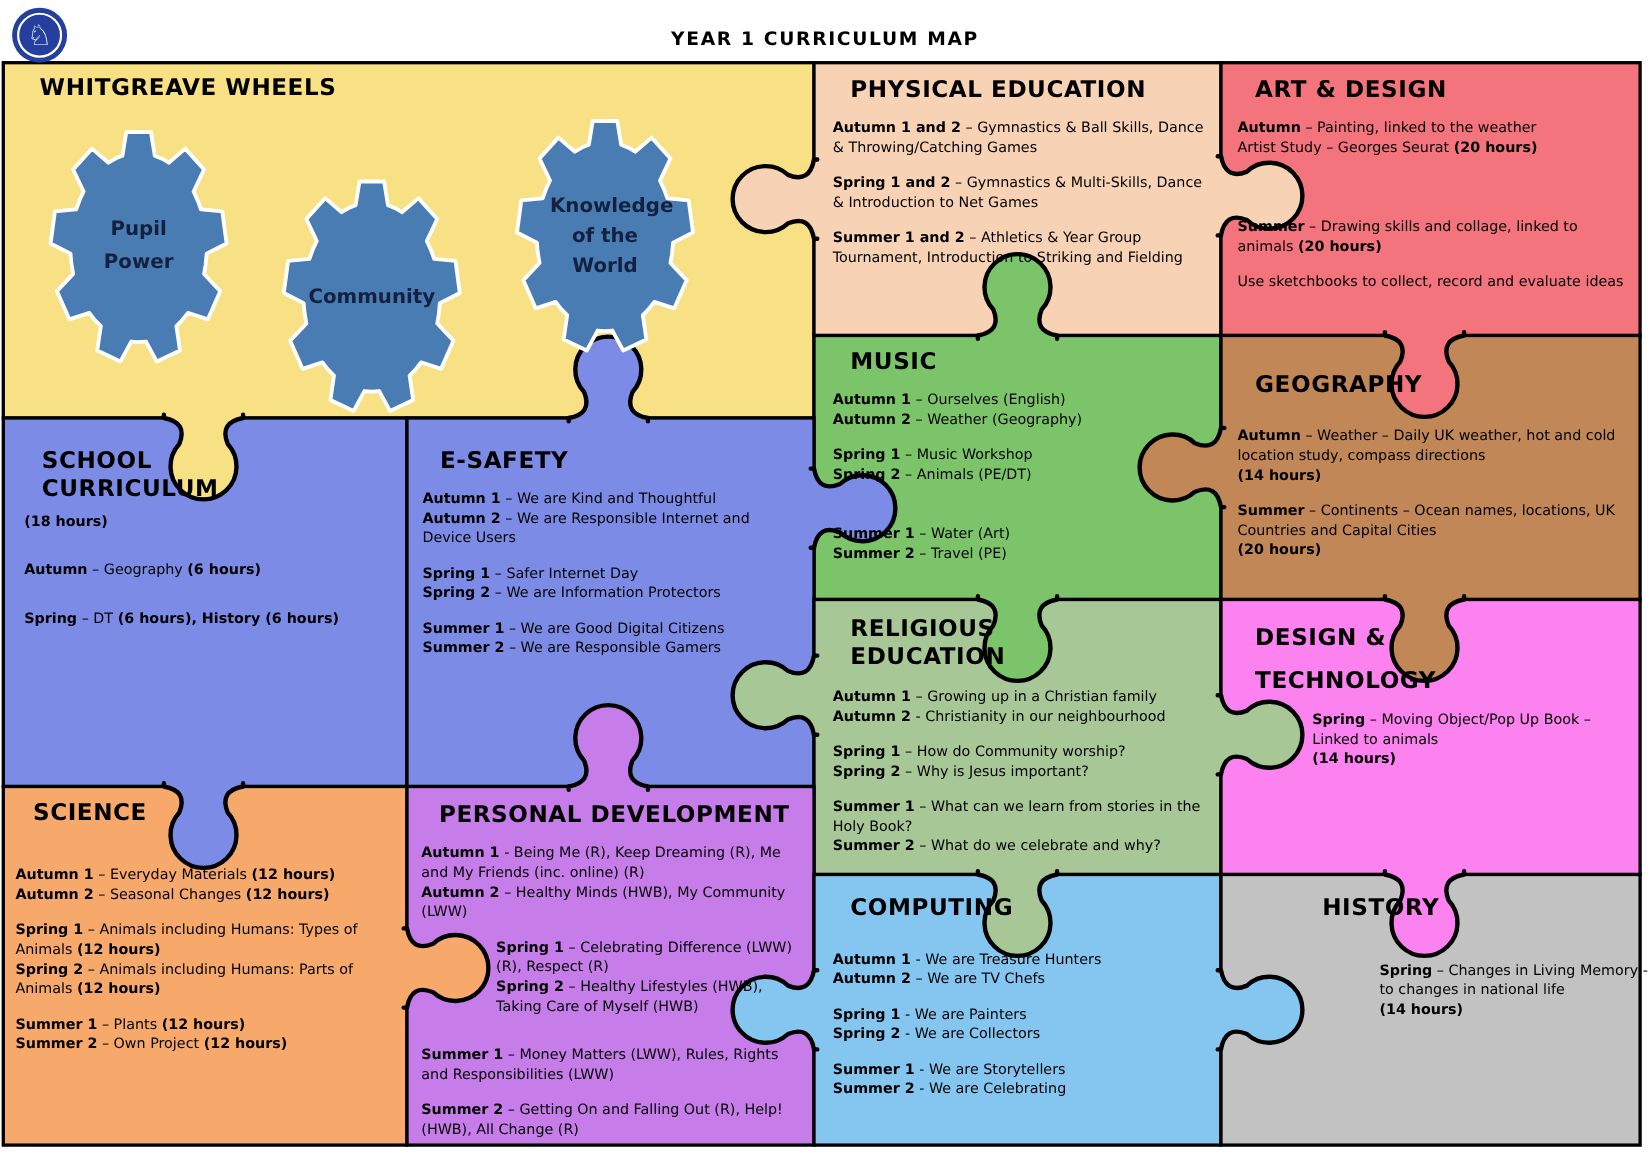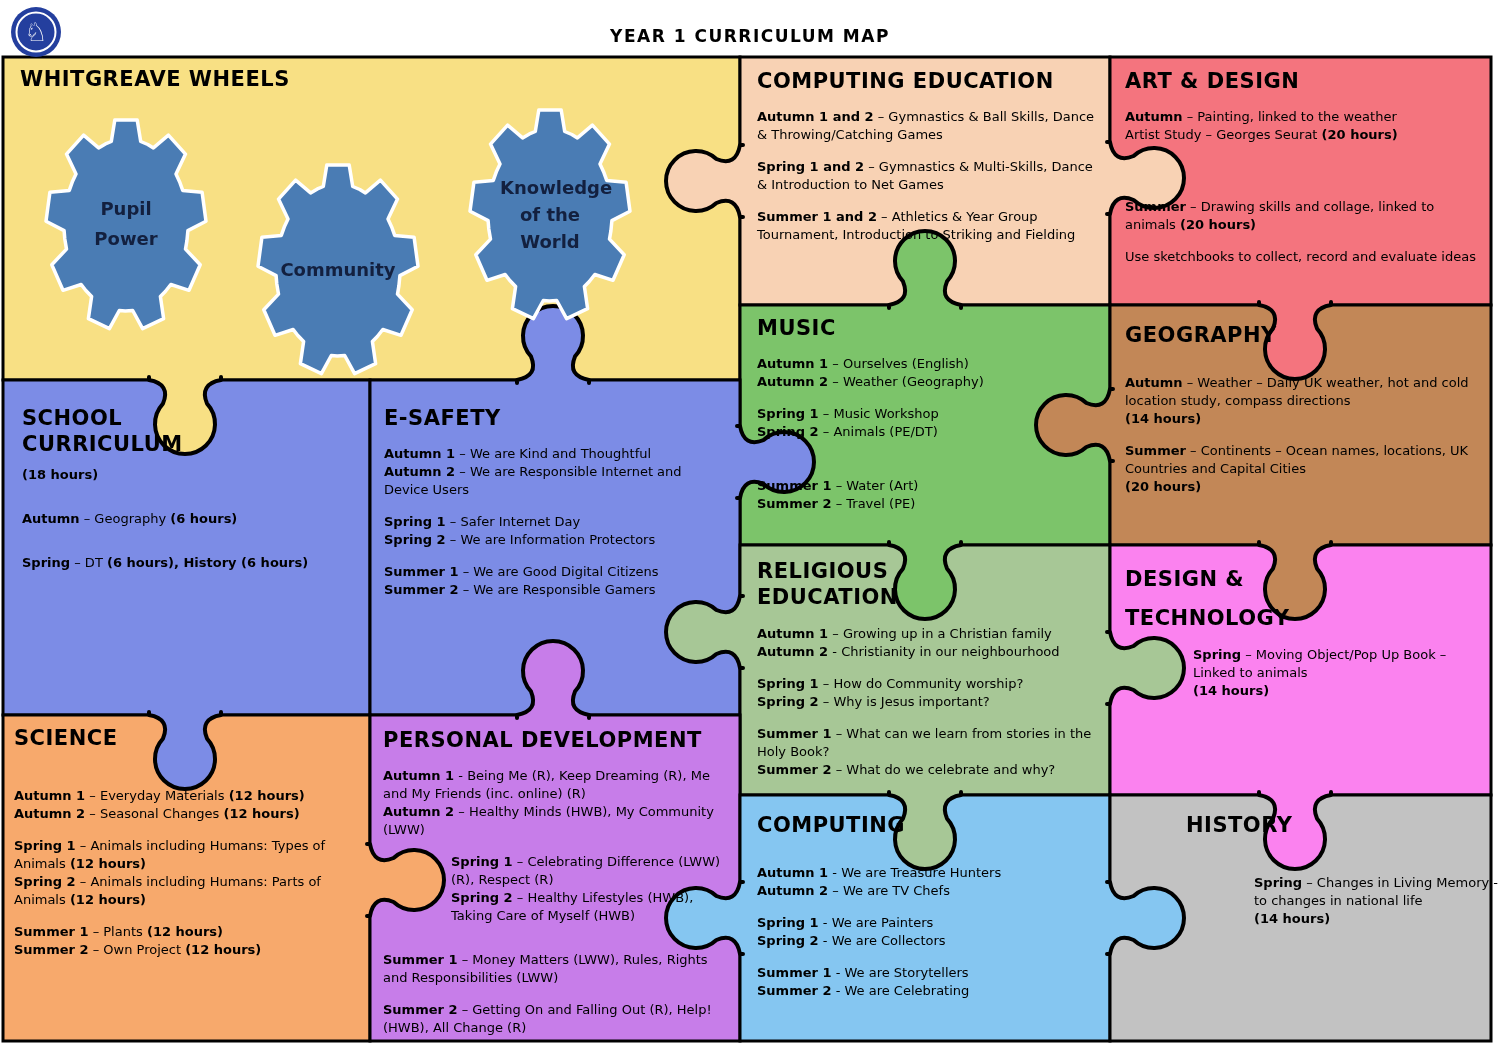--- a/index.html
+++ b/index.html
@@ -3,21 +3,21 @@
 <meta charset="utf-8">
 <style>
   html,body{margin:0;padding:0;background:#fff;}
   #stage{position:relative;width:1500px;height:1058px;background:#ffffff;overflow:hidden;
          font-family:"DejaVu Sans","Liberation Sans",sans-serif;color:#000;}
   #puzzle{position:absolute;left:0;top:0;width:1500px;height:1058px;}
   .page-title{position:absolute;left:0;top:26px;width:1500px;text-align:center;
      font-size:17px;font-weight:bold;letter-spacing:1.5px;}
   .logo{position:absolute;left:10px;top:6px;width:52px;height:52px;}
   .sec{position:absolute;line-height:1.3;}
-  .sec h2{margin:0 0 8px 0;font-size:21px;font-weight:bold;letter-spacing:.5px;line-height:1.25;}
+  .sec h2{margin:0 0 8px 16px;font-size:21px;font-weight:bold;letter-spacing:.5px;line-height:1.25;}
   .sec .body{font-size:13px;}
   .p{margin:14px 0 0 0;}
   .line{line-height:18px;}
   .mt0{margin-top:2px;}
   .gap-sm{margin-top:26px;}
   .gap-md{margin-top:36px;}
   .gap-lg{margin-top:54px;}
   .indent{margin-left:68px;}
   .gear-label{position:absolute;text-align:center;font-weight:bold;font-size:18px;color:#13203f;}
   b{font-weight:bold;}
@@ -76,21 +76,21 @@
   <div class="sec" style="left:20px;top:66px;width:420px;">
     <h2>WHITGREAVE WHEELS</h2>
     <div class="body"></div>
   </div>
 
   <div class="gear-label" style="left:86px;top:194px;width:80px;line-height:30px;">Pupil Power</div>
   <div class="gear-label" style="left:278px;top:257px;width:120px;line-height:26px;">Community</div>
   <div class="gear-label" style="left:500px;top:174px;width:100px;line-height:27px;">Knowledge of the World</div>
 
   <div class="sec" style="left:757px;top:68px;width:342px;">
-    <h2>COMPUTING EDUCATION</h2>
+    <h2>PHYSICAL EDUCATION</h2>
     <div class="body">
         <div class="p ">
           <div class="line"><b>Autumn 1 and 2</b><span> – Gymnastics &amp; Ball Skills, Dance &amp; Throwing/Catching Games</span></div>
         </div>
         <div class="p ">
           <div class="line"><b>Spring 1 and 2</b><span> – Gymnastics &amp; Multi-Skills, Dance &amp; Introduction to Net Games</span></div>
         </div>
         <div class="p ">
           <div class="line"><b>Summer 1 and 2</b><span> – Athletics &amp; Year Group Tournament, Introduction to Striking and Fielding</span></div>
         </div>
@@ -124,21 +124,21 @@
           <div class="line"><b>Spring 1</b><span> – Music Workshop</span></div>
           <div class="line"><b>Spring 2</b><span> – Animals (PE/DT)</span></div>
         </div>
         <div class="p gap-md">
           <div class="line"><b>Summer 1</b><span> – Water (Art)</span></div>
           <div class="line"><b>Summer 2</b><span> – Travel (PE)</span></div>
         </div>
       </div>
   </div>
 
-  <div class="sec" style="left:1125px;top:322px;width:352px;">
+  <div class="sec" style="left:1125px;top:336px;width:352px;">
     <h2>GEOGRAPHY</h2>
     <div class="body">
         <div class="p gap-sm">
           <div class="line"><b>Autumn</b><span> – Weather – Daily UK weather, hot and cold location study, compass directions</span></div>
           <div class="line"><b>(14 hours)</b></div>
         </div>
         <div class="p ">
           <div class="line"><b>Summer</b><span> – Continents – Ocean names, locations, UK Countries and Capital Cities</span></div>
           <div class="line"><b>(20 hours)</b></div>
         </div>

